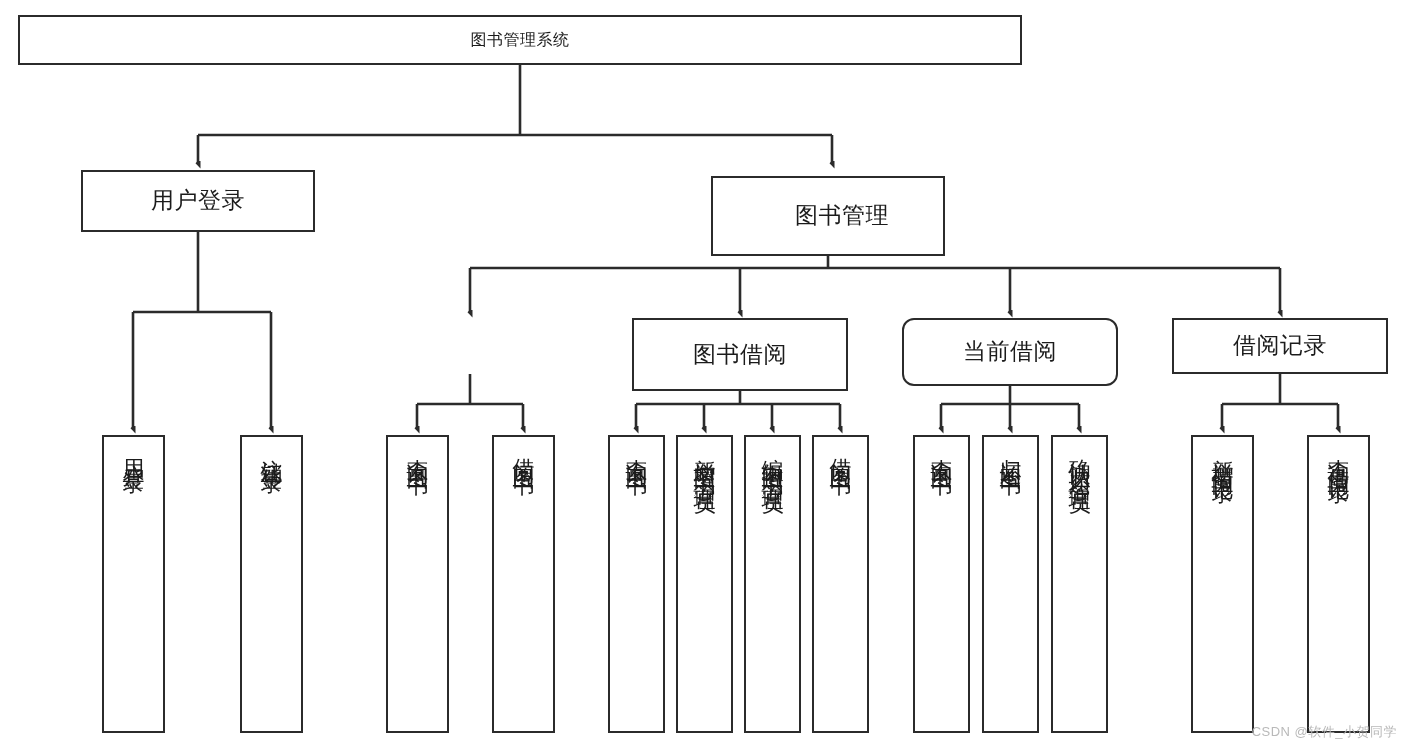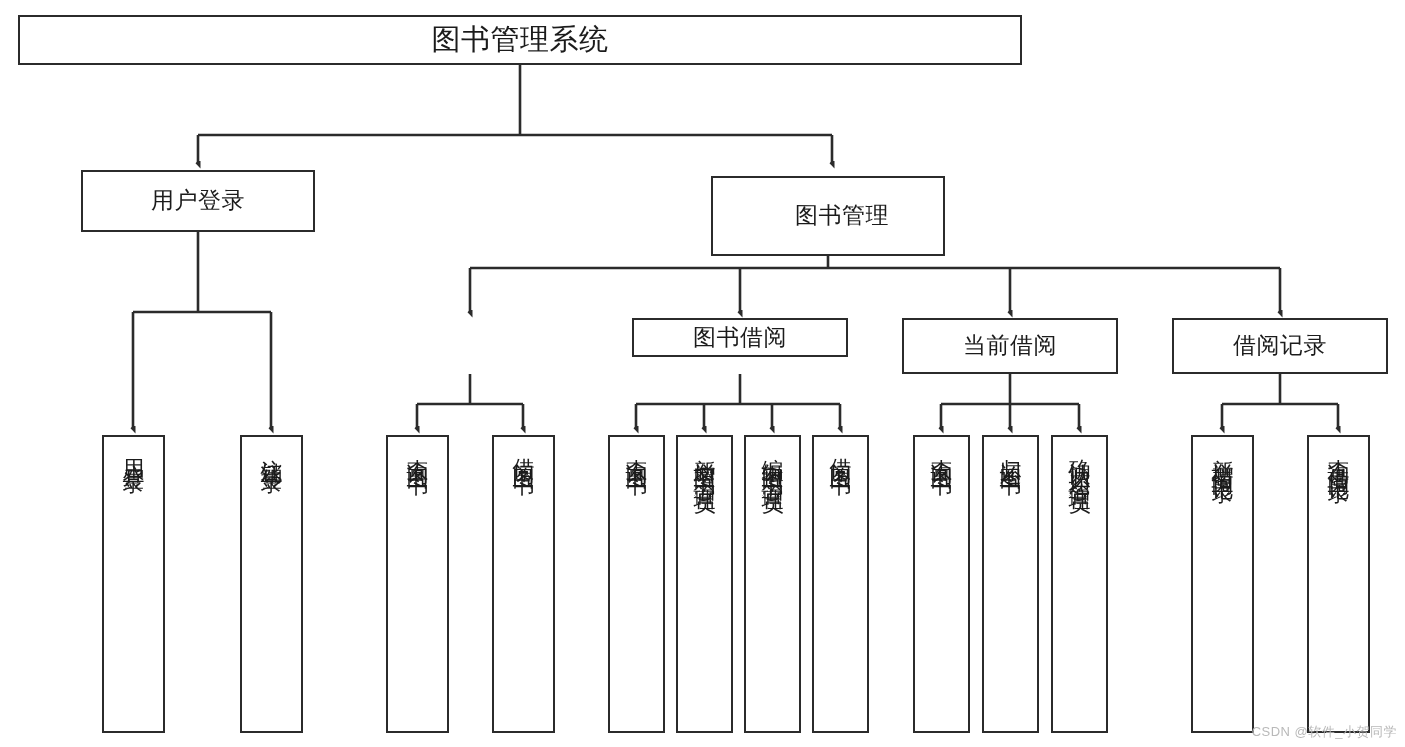--- a/index.html
+++ b/index.html
@@ -39,21 +39,21 @@
     text-align: center;
     line-height: 1.02;
     white-space: nowrap;
   }
   
   .node.horiz .node-label {
     font-size: 23px;
     letter-spacing: 0.5px;
   }
   .node.root .node-label {
-    font-size: 29px;
+    font-size: 16px;
   }
   
   .node.vert {
     align-items: flex-start;
     justify-content: center;
     padding-top: 4px;
   }
   .node.vert .node-label {
     writing-mode: vertical-rl;
     text-orientation: upright;
@@ -132,24 +132,24 @@
     <span class="node-label">图书管理系统</span>
   </div>
 
   <div class="node horiz" style="left:81px; top:170px; width:234px; height:62px;">
     <span class="node-label">用户登录</span>
   </div>
   <div class="node horiz" style="left:711px; top:176px; width:234px; height:80px;padding-left:28px;">
     <span class="node-label">图书管理</span>
   </div>
 
-  <div class="node horiz" style="left:632px; top:318px; width:216px; height:39px;">
+  <div class="node horiz" style="left:632px; top:318px; width:216px; height:73px;">
     <span class="node-label">图书借阅</span>
   </div>
-  <div class="node horiz" style="left:902px; top:318px; width:216px; height:56px;">
+  <div class="node horiz" style="left:902px; top:318px; width:216px; height:68px;border-radius:12px;">
     <span class="node-label">当前借阅</span>
   </div>
   <div class="node horiz" style="left:1172px; top:318px; width:216px; height:56px;">
     <span class="node-label">借阅记录</span>
   </div>
 
   <div class="node vert" style="left:102px; top:435px; width:63px; height:298px;">
     <span class="node-label">用户登录</span>
   </div>
   <div class="node vert" style="left:240px; top:435px; width:63px; height:298px;">

